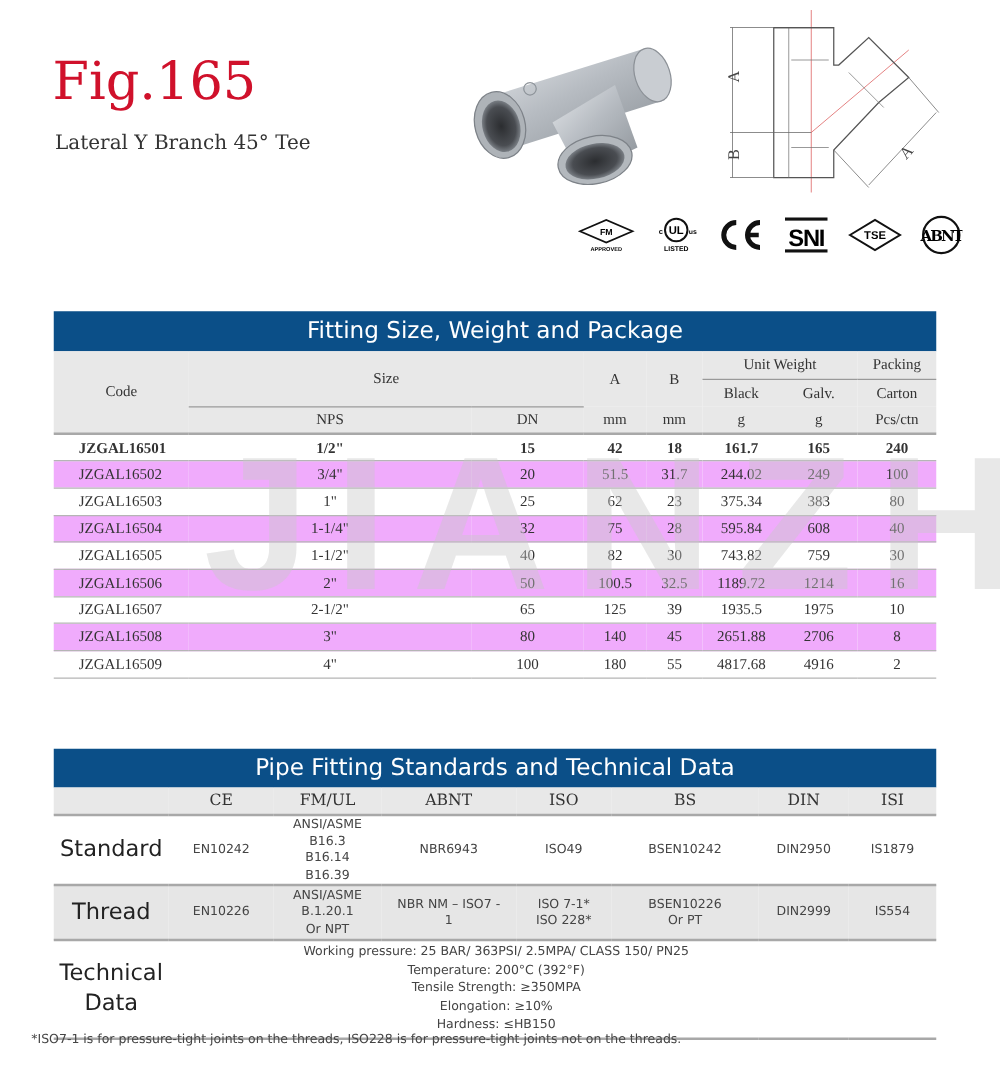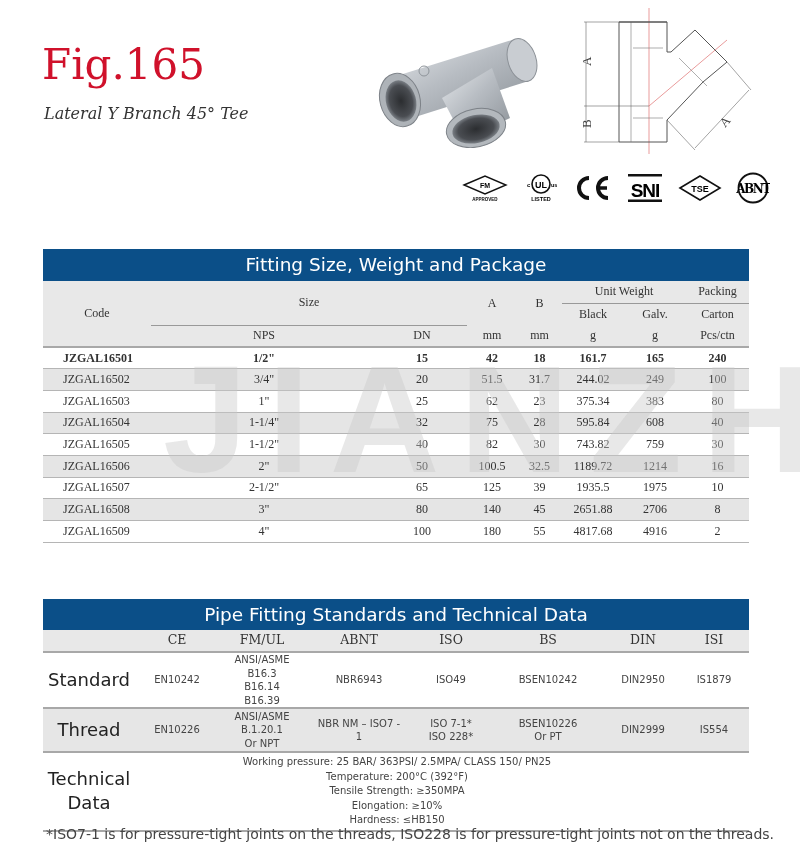--- a/index.html
+++ b/index.html
@@ -1,50 +1,50 @@
 <!DOCTYPE html>
 <html><head>
 <meta charset="utf-8">
 <style>
   * { box-sizing: border-box; margin: 0; padding: 0; }
   html, body { width: 800px; height: 856px; background: #ffffff; overflow: hidden; }
   body { position: relative; font-family: "Liberation Serif", serif; color: #333; }
 
   .fig-title { position: absolute; left: 42px; top: 40px; font-family: "DejaVu Serif", serif; font-size: 42px; color: #d0112b; letter-spacing: 0px; font-weight: normal; }
-  .fig-sub { position: absolute; left: 44px; top: 104px; font-family: "DejaVu Serif", serif; font-size: 16px; color: #333; font-style: italic; }
+  .fig-sub { position: absolute; left: 44px; top: 104px; font-family: "DejaVu Serif", serif; font-size: 16px; color: #333; }
 
   .photo { position: absolute; left: 372px; top: 18px; width: 178px; height: 130px; }
   .drawing { position: absolute; left: 555px; top: 2px; width: 230px; height: 155px; }
 
   .certs { position: absolute; left: 460px; top: 170px; width: 310px; height: 36px; display: flex; align-items: center; justify-content: space-between; }
   .cert { display: flex; align-items: center; justify-content: center; height: 36px; }
 
   .table-wrap { position: absolute; left: 43px; width: 706px; }
   .band { background: #0b4f88; color: #fff; text-align: center; font-family: "DejaVu Sans", sans-serif; font-size: 18.5px; height: 32px; line-height: 32px; }
 
   table { border-collapse: collapse; width: 100%; }
   .t1 { position: relative; }
   .t1 td, .t1 th { font-family: "Liberation Serif", serif; font-size: 12px; font-weight: normal; color: #333; text-align: center; }
   .t1 thead th { background: #e8e8e8; }
   .t1 tbody td { height: 21.7px; border-bottom: 1px solid #b5b5b5; }
-  .t1 tbody tr.alt td { background: #e5e5e5; margin-left: 39px; }
+  .t1 tbody tr.alt td { background: #f0abfc; margin-left: 39px; }
   .t1 tbody tr:first-child td { border-top: 2px solid #a8a8a8; font-weight: bold; }
   .t1 tbody td.code { text-align: left; padding-left: 20px; }
   .t1 .hline { border-bottom: 1px solid #999; }
   .watermark { position: absolute; left: 120px; top: 62px; font-family: "Liberation Sans", sans-serif; font-weight: bold; font-size: 152px; letter-spacing: 20px; color: rgba(200,200,200,0.42); pointer-events: none; white-space: nowrap; line-height: 1; }
 
   .t2 td, .t2 th { font-family: "DejaVu Sans", sans-serif; font-size: 10px; font-weight: normal; color: #444; text-align: center; line-height: 1.35; }
   .t2 thead th { background: #e8e8e8; font-family: "DejaVu Serif", serif; font-size: 12.5px; height: 22px; color: #333; border-bottom: 2px solid #a8a8a8; }
   .t2 .rowlabel { font-family: "DejaVu Sans", sans-serif; font-size: 18px; color: #222; width: 92px; }
   .t2 tr.std td { height: 54px; border-bottom: 2px solid #a8a8a8; }
   .t2 tr.thr td { height: 44px; background: #e6e6e6; border-bottom: 2px solid #a8a8a8; }
   .t2 tr.tech td { border-bottom: 2px solid #a8a8a8; }
   .t2 .techlines { padding: 2px 0; font-size: 10px; line-height: 1.45; }
 
-  .footnote { position: absolute; left: 46px; top: 826px; font-family: "DejaVu Sans", sans-serif; font-size: 14px; color: #444; }
+  .footnote { position: absolute; left: 25px; top: 826px; font-family: "DejaVu Sans", sans-serif; font-size: 10px; color: #444; }
 </style>
 </head>
 <body>
 
 <div class="fig-title">Fig.165</div>
 <div class="fig-sub">Lateral Y Branch 45° Tee</div>
 
 <div class="photo">
   <svg width="178" height="130" viewBox="0 0 178 130">
     <defs>

